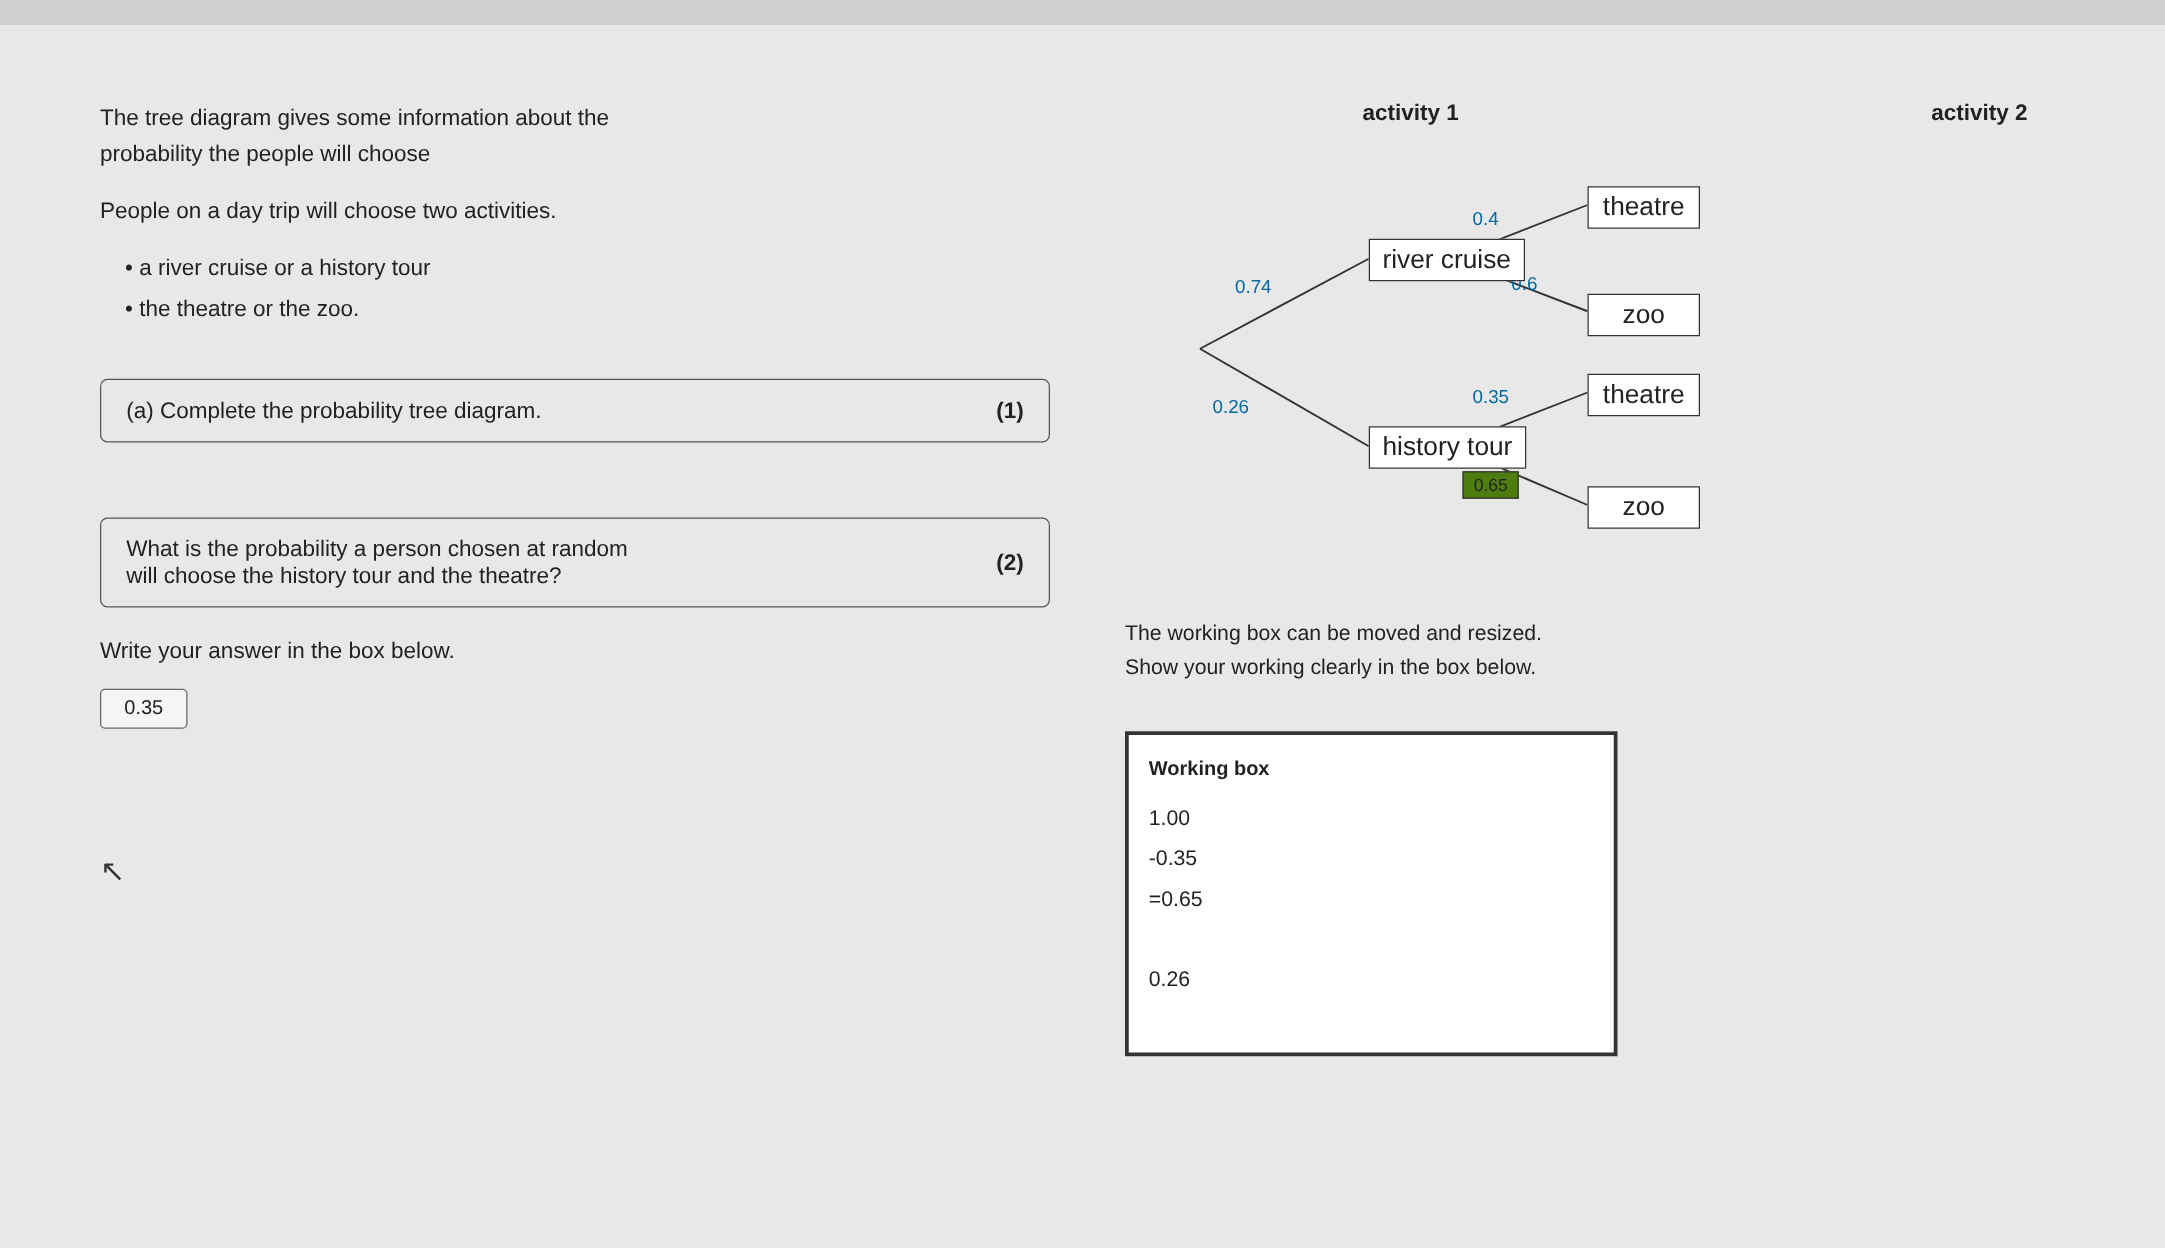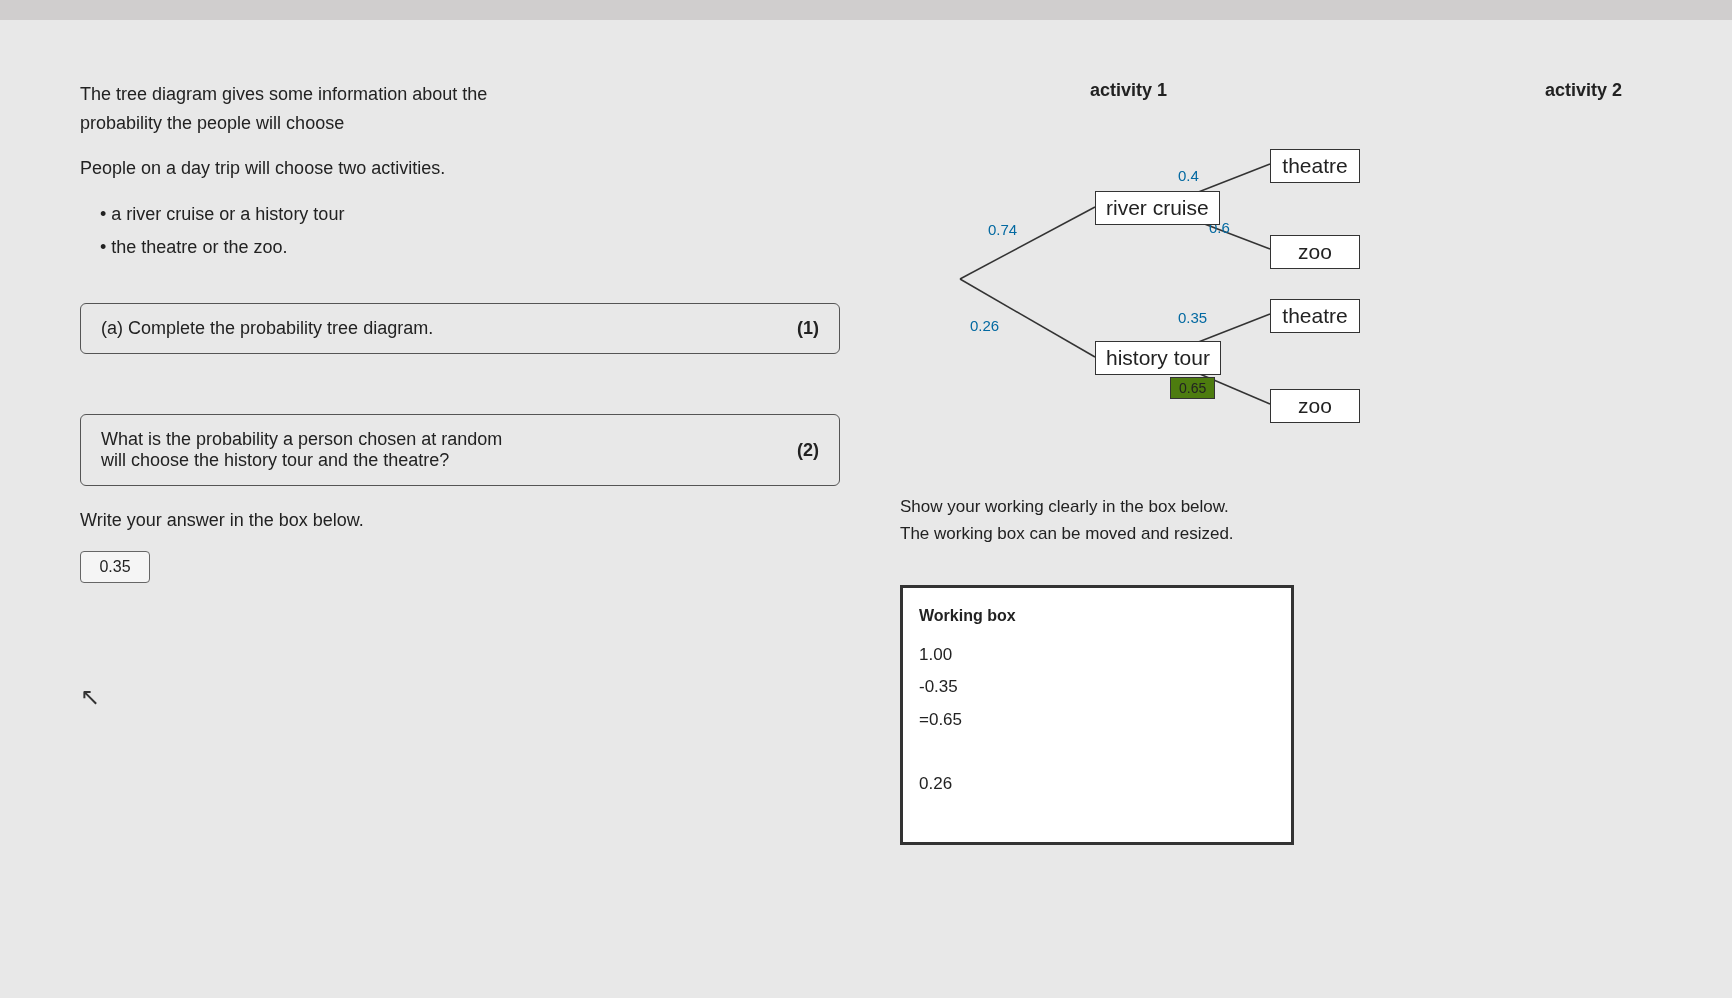--- a/index.html
+++ b/index.html
@@ -229,22 +229,22 @@
       <div class="node-box" style="left: 370px; top: 10px;">theatre</div>
 
       <div class="node-box" style="left: 370px; top: 96px;">zoo</div>
 
       <div class="node-box" style="left: 370px; top: 160px;">theatre</div>
 
       <div class="node-box" style="left: 370px; top: 250px;">zoo</div>
     </div>
 
     <div class="show-working-text">
+      <div>The working box can be moved and resized.</div>
       <div>Show your working clearly in the box below.</div>
-      <div>The working box can be moved and resized.</div>
     </div>
 
     <div class="working-box">
       <div class="working-box-header">Working box</div>
       <div class="working-content">
         <div>1.00</div>
         <div>-0.35</div>
         <div>=0.65</div>
         <div>&nbsp;</div>
         <div>0.26</div>

